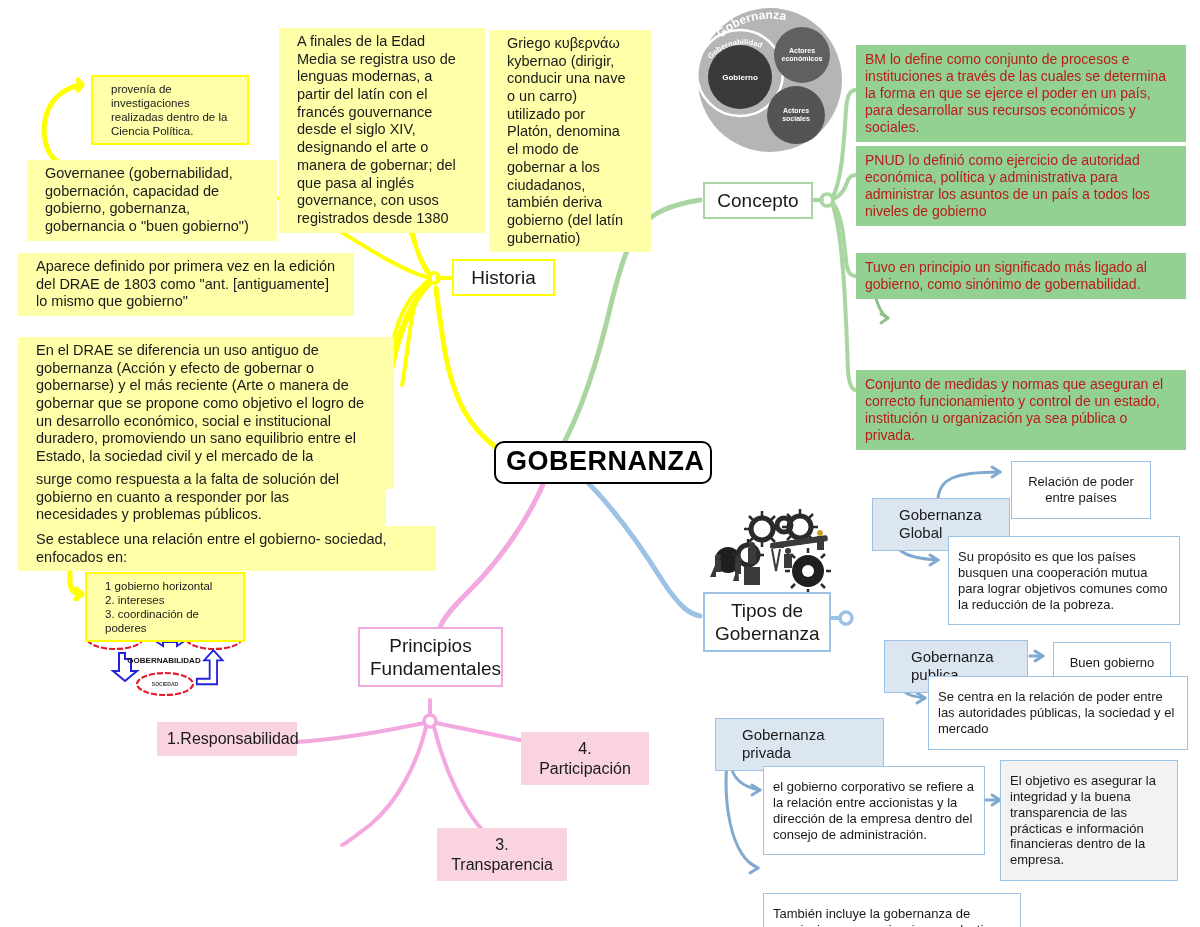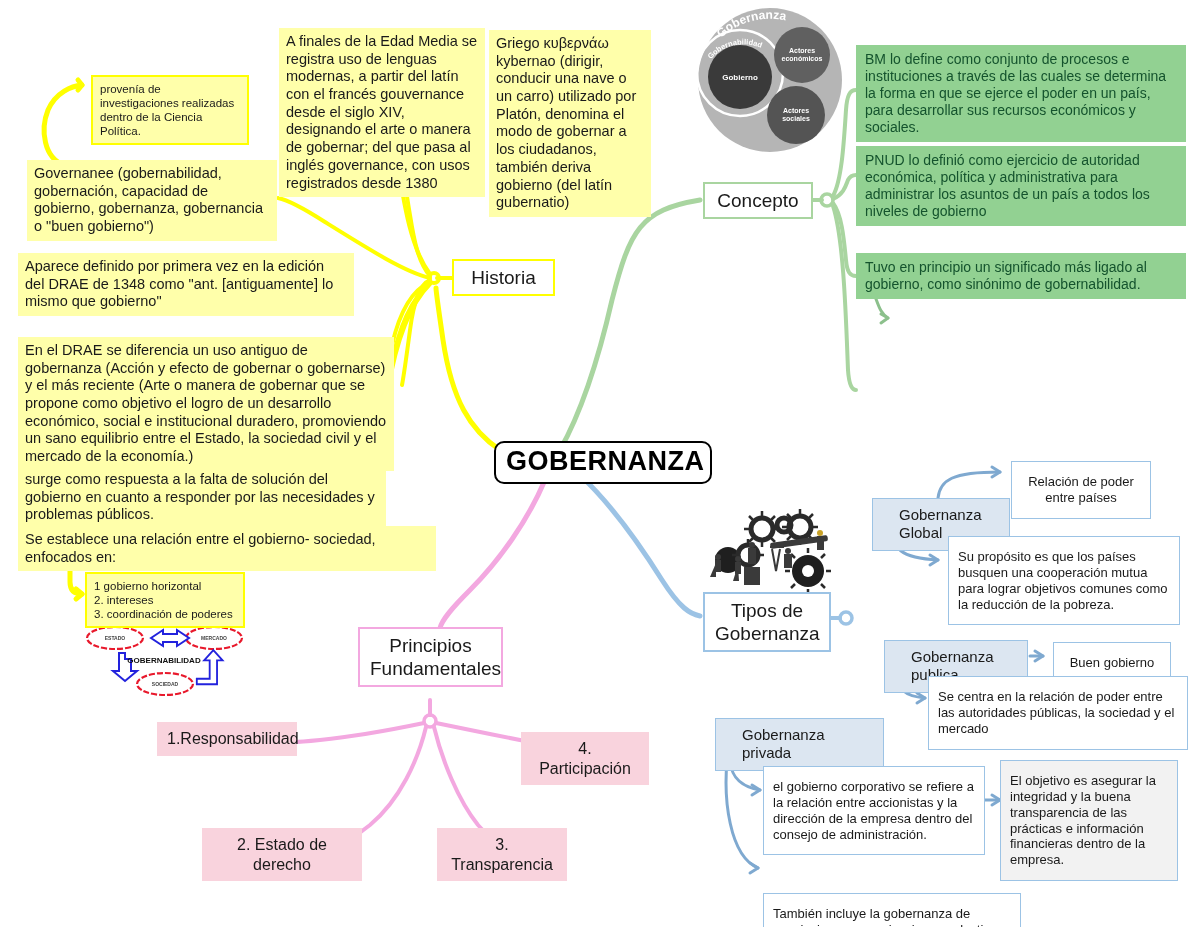--- a/index.html
+++ b/index.html
@@ -55,29 +55,29 @@
   .branch.yellow { border: 2px solid #ffff00; }
   .branch.green  { border: 2px solid #a9d5a0; }
   .branch.pink   { border: 2px solid #f3a8e0; }
   .branch.blue   { border: 2px solid #9cc3e5; }
 
   
   .yellowfill {
     background: #ffffaa;
     color: #1a1a1a;
     font-size: 14.5px;
-    padding: 5px 7px;
+    padding: 5px 18px;
   }
   .yellowfill.bordered { border: 2px solid #ffff00; }
   .yellowfill.small { font-size: 11.5px; }
 
   
   .greenfill {
     background: #92d192;
-    color: #14532d;
+    color: #b91c1c;
     font-size: 14px;
     padding: 6px 9px;
   }
   .greenline {
     background: #ffffff;
     border: 1px solid #7fba7a;
     color: #1a1a1a;
     font-size: 11px;
     text-align: center;
     padding: 6px 8px;
@@ -290,43 +290,43 @@
 Gobernanza</div>
 
   <div class="node yellowfill bordered small" style="left:63px; top:75px; width:158px;margin-left:28px;">provenía de investigaciones realizadas dentro de la Ciencia Política.</div>
 
   <div class="node yellowfill" style="left:27px; top:160px; width:250px;">Governanee (gobernabilidad, gobernación, capacidad de gobierno, gobernanza, gobernancia o "buen gobierno")</div>
 
   <div class="node yellowfill" style="left:279px; top:28px; width:206px;">A finales de la Edad Media se registra uso de lenguas modernas, a partir del latín con el francés gouvernance desde el siglo XIV, designando el arte o manera de gobernar; del que pasa al inglés governance, con usos registrados desde 1380</div>
 
   <div class="node yellowfill" style="left:489px; top:30px; width:162px;">Griego κυβερνάω kybernao (dirigir, conducir una nave o un carro) utilizado por Platón, denomina el modo de gobernar a los ciudadanos, también deriva gobierno (del latín gubernatio)</div>
 
-  <div class="node yellowfill" style="left:18px; top:253px; width:336px;">Aparece definido por primera vez en la edición del DRAE de 1348 como "ant. [antiguamente] lo mismo que gobierno"</div>
+  <div class="node yellowfill" style="left:18px; top:253px; width:336px;">Aparece definido por primera vez en la edición del DRAE de 1803 como "ant. [antiguamente] lo mismo que gobierno"</div>
 
   <div class="node yellowfill" style="left:18px; top:337px; width:376px;">En el DRAE se diferencia un uso antiguo de gobernanza (Acción y efecto de gobernar o gobernarse) y el más reciente (Arte o manera de gobernar que se propone como objetivo el logro de un desarrollo económico, social e institucional duradero, promoviendo un sano equilibrio entre el Estado, la sociedad civil y el mercado de la economía.)</div>
 
   <div class="node yellowfill" style="left:18px; top:466px; width:368px;">surge como respuesta a la falta de solución del gobierno en cuanto a responder por las necesidades y problemas públicos.</div>
 
   <div class="node yellowfill" style="left:18px; top:526px; width:418px;">Se establece una relación entre el gobierno- sociedad, enfocados en:</div>
 
   <div class="node yellowfill bordered small" style="left:85px; top:572px; width:160px;">1 gobierno horizontal
 2. intereses
 3. coordinación de poderes</div>
 
   <div class="node greenfill" style="left:856px; top:45px; width:330px;">BM lo define como conjunto de procesos e instituciones a través de las cuales se determina la forma en que se ejerce el poder en un país, para desarrollar sus recursos económicos y sociales.</div>
 
   <div class="node greenfill" style="left:856px; top:146px; width:330px;">PNUD lo definió como ejercicio de autoridad económica, política y administrativa para administrar los asuntos de un país a todos los niveles de gobierno</div>
 
   <div class="node greenfill" style="left:856px; top:253px; width:330px;">Tuvo en principio un significado más ligado al gobierno, como sinónimo de gobernabilidad.</div>
 
 
+  <div class="node greenfill" style="left:856px; top:370px; width:330px;">Conjunto de medidas y normas que aseguran el correcto funcionamiento y control de un estado, institución u organización ya sea pública o privada.</div>
 
   <div class="node pinkfill" style="left:157px; top:722px; width:140px;">1.Responsabilidad</div>
 
-  <div class="node pinkfill" style="left:202px; top:828px; width:160px;">2. Estado de derecho</div>
 
   <div class="node pinkfill" style="left:437px; top:828px; width:130px;">3. Transparencia</div>
 
   <div class="node pinkfill" style="left:521px; top:732px; width:128px;">4. Participación</div>
 
   <div class="node bluefill" style="left:872px; top:498px; width:138px;">Gobernanza Global</div>
 
   <div class="node blueline center" style="left:1011px; top:461px; width:140px;">Relación de poder entre países</div>
 
   <div class="node blueline" style="left:948px; top:536px; width:232px;">Su propósito es que los países busquen una cooperación mutua para lograr objetivos comunes como la reducción de la pobreza.</div>

